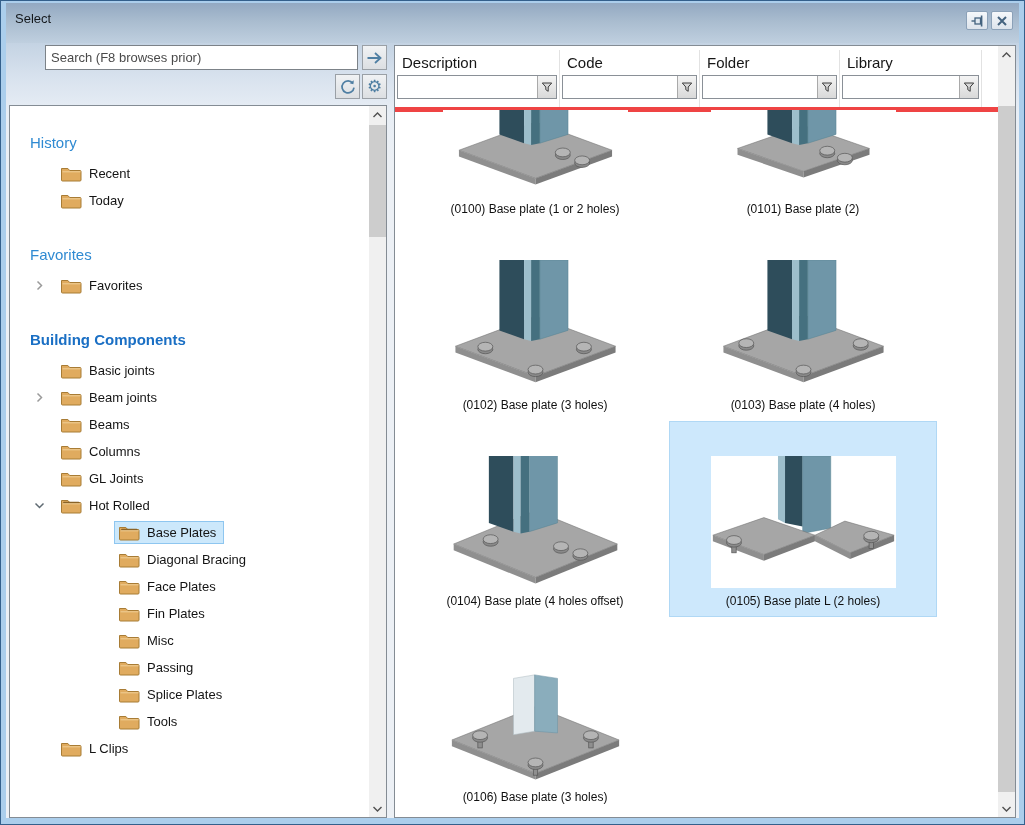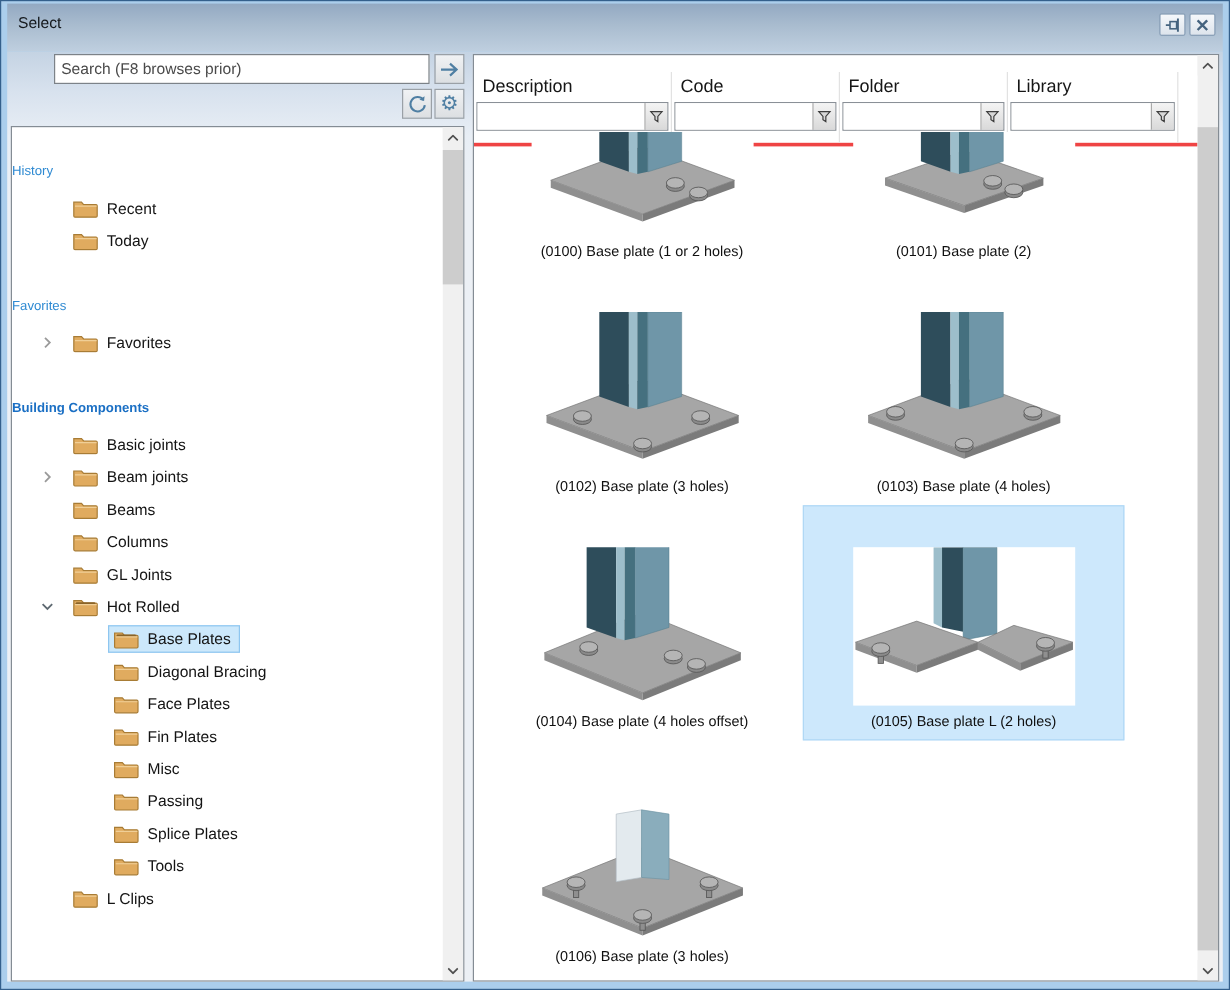--- a/index.html
+++ b/index.html
@@ -48,38 +48,38 @@
   }
   .btn-row { display:flex; justify-content:flex-end; gap:2px; margin-top:4px; height:25px; }
   .gear-glyph { font-size:17px; color:#4f7fa3; line-height:1; }
 
   .tree-panel {
     margin-top:6px; flex:1;
     background:#fff; border:1px solid #848c94;
     position:relative; overflow:hidden;
   }
   .tree-scroll { position:absolute; left:0; top:0; right:17px; bottom:0; overflow:hidden; padding-top:26px; }
-  .tree-section-header { font-size:11px; height:22px; line-height:22px; }
+  .tree-section-header { padding-left:20px; font-size:15px; height:22px; line-height:22px; }
   .tree-section-header.bold { font-weight:bold; }
   .tree-items { margin-top:6px; margin-bottom:30px; }
   .tree-row { height:27px; display:flex; align-items:center; padding-left:20px; cursor:default; }
   .tree-row .expander { width:26px; flex:0 0 26px; display:flex; align-items:center; justify-content:flex-start; padding-left:4px; }
-  .tree-row.lvl2 { padding-left:54px; }
+  .tree-row.lvl2 { padding-left:78px; }
   .row-inner { display:flex; align-items:center; gap:7px; padding:2px 7px 2px 3px; border:1px solid transparent; }
   .row-inner.selected { background:#cce8fb; border:1px solid #8ec6f0; }
   .tree-label { font-size:13px; color:#141414; white-space:nowrap; }
 
   .right-panel {
     flex:1; margin-left:7px; margin-top:2px;
     background:#fff; border:1px solid #848c94;
     position:relative; overflow:hidden;
   }
   .rp-header {
-    position:absolute; left:0; top:14px; right:17px; height:62px;
-    background:#fff; border-bottom:3px solid #ef4444;
+    position:absolute; left:0; top:4px; right:17px; height:62px;
+    background:#fff; border-bottom:5px solid #ef4444;
     display:flex;
   }
   .hcol { border-right:1px solid #e2e2e2; padding:3px 2px 0 2px; display:flex; flex-direction:column; }
   .hcol-label { font-size:15px; color:#161616; padding:1px 0 4px 5px; }
   .filter-box { height:24px; border:1px solid #8a9097; background:#fff; display:flex; align-items:stretch; justify-content:flex-end; }
   .filter-input { flex:1; border:none; outline:none; min-width:10px; font-size:12px; padding:0 3px; }
   .funnel-btn {
     width:19px; flex:0 0 19px;
     background:linear-gradient(180deg,#f4f4f4,#d9d9d9);
     border-left:1px solid #a9a9a9;

